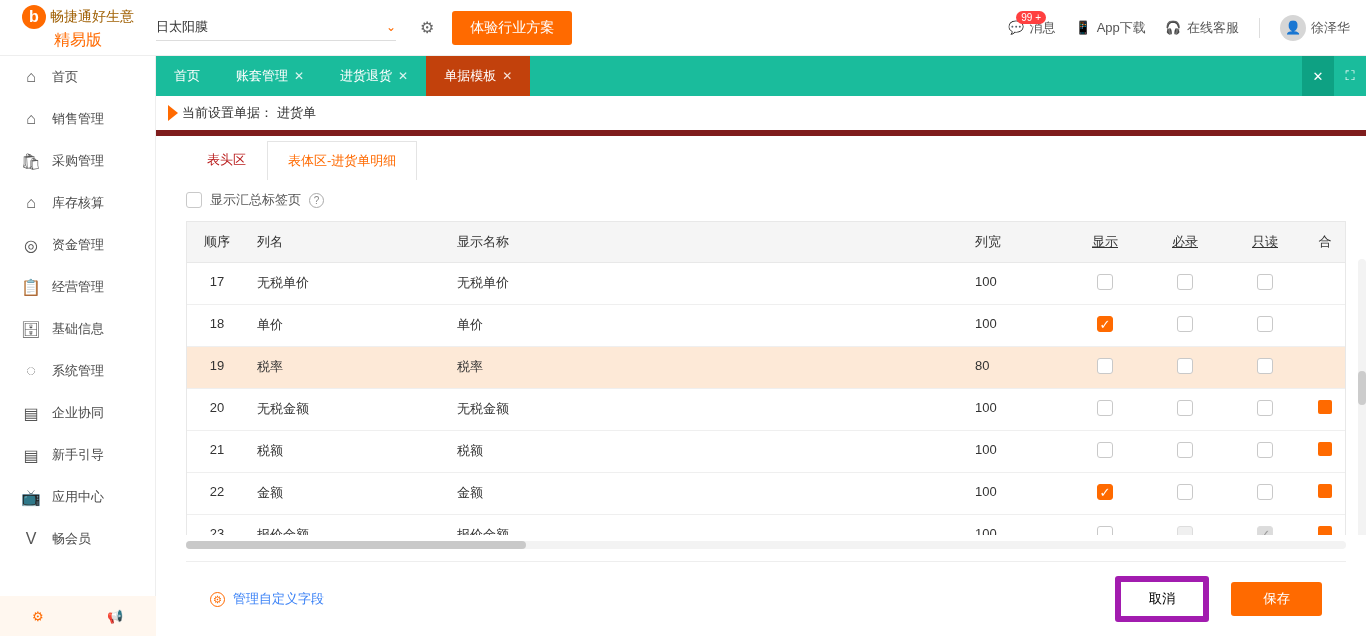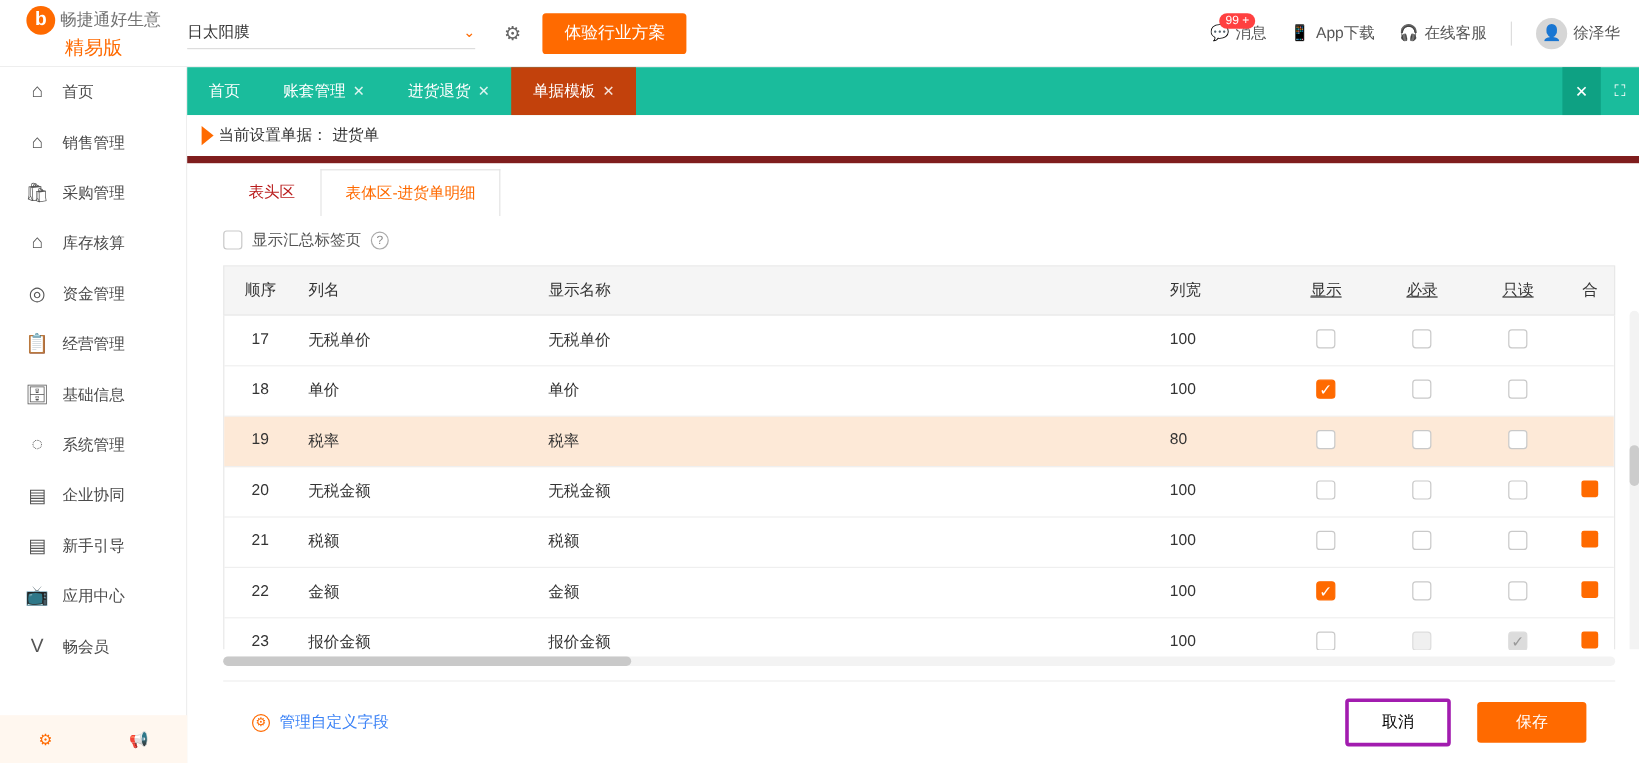--- a/index.html
+++ b/index.html
@@ -1,21 +1,21 @@
 <!DOCTYPE html>
 <html><head>
   <meta charset="utf-8">
   <style>
     * { margin:0; padding:0; box-sizing:border-box; }
     body { font-family:"Microsoft YaHei","PingFang SC",sans-serif; font-size:13px; color:#333; background:#fff; width:1366px; height:636px; overflow:hidden; position:relative; }
     .top-header { height:56px; display:flex; align-items:center; padding:0 16px; border-bottom:1px solid #eee; }
     .logo-area { width:140px; display:flex; flex-direction:column; align-items:center; padding-right:16px; }
     .logo-main { display:flex; align-items:center; gap:4px; }
     .logo-icon { width:24px; height:24px; background:#ff6a00; border-radius:50%; color:#fff; display:flex; align-items:center; justify-content:center; font-weight:bold; font-size:16px; }
-    .logo-text { color:#737373; font-size:14px; font-weight:500; }
+    .logo-text { color:#a16207; font-size:14px; font-weight:500; }
     .logo-sub { color:#ff6a00; font-size:16px; margin-top:1px; }
     .app-select { display:flex; align-items:center; gap:8px; min-width:240px; border-bottom:1px solid #ddd; padding:4px 0; margin-right:16px; }
     .app-select-text { flex:1; color:#333; }
     .chevron-down { color:#ff6a00; font-size:12px; }
     .gear-btn { color:#666; background:none; border:none; cursor:pointer; padding:4px 8px; font-size:16px; }
     .primary-btn { background:#ff6a00; color:#fff; border:none; border-radius:3px; padding:8px 18px; cursor:pointer; font-size:14px; margin-left:10px; }
     .header-right { margin-left:auto; display:flex; align-items:center; gap:20px; }
     .hr-item { display:flex; align-items:center; gap:5px; color:#555; cursor:pointer; position:relative; font-size:13px; }
     .badge { position:absolute; top:-8px; left:8px; background:#ff4040; color:#fff; font-size:10px; border-radius:8px; padding:1px 5px; }
     .avatar { width:26px; height:26px; border-radius:50%; background:#d6d6d6; display:flex; align-items:center; justify-content:center; color:#fff; }
@@ -60,21 +60,21 @@
     .chk.on { background:#ff6a00; border-color:#ff6a00; color:#fff; }
     .chk.dis { background:#f0f0f0; border-color:#ddd; cursor:default; }
     .chk.dis.on { background:#dcdcdc; color:#999; }
     .orng-handle { width:14px; height:14px; background:#ff6a00; border-radius:2px; display:inline-block; }
     
     .hscroll { margin:6px 20px 0 30px; height:8px; background:#f3f3f3; border-radius:4px; position:relative; }
     .hscroll-thumb { position:absolute; left:0; top:0; height:8px; width:340px; background:#c9c9c9; border-radius:4px; }
     
     .footer { padding:14px 24px; display:flex; align-items:center; gap:8px; border-top:1px solid #eee; margin:12px 20px 0 30px; }
     .footer-link { color:#3b82f6; cursor:pointer; }
-    .btn-cancel { margin-left:auto; padding:8px 28px; border:3px solid #a21caf; background:#fff; border-radius:3px; cursor:pointer; }
+    .btn-cancel { margin-left:auto; padding:8px 28px; border:6px solid #a21caf; background:#fff; border-radius:3px; cursor:pointer; }
     .btn-save { padding:8px 32px; background:#ff6a00; border:none; color:#fff; border-radius:3px; cursor:pointer; margin-left:14px; }
     
     .vscroll { position:absolute; top:38px; right:0; width:8px; height:288px; background:#f3f3f3; border-radius:4px; }
     .vscroll-thumb { position:absolute; left:0; top:112px; width:8px; height:34px; background:#ccc; border-radius:4px; }
   </style>
 </head>
 <body>
 
 <div class="top-header">
   <div class="logo-area">

